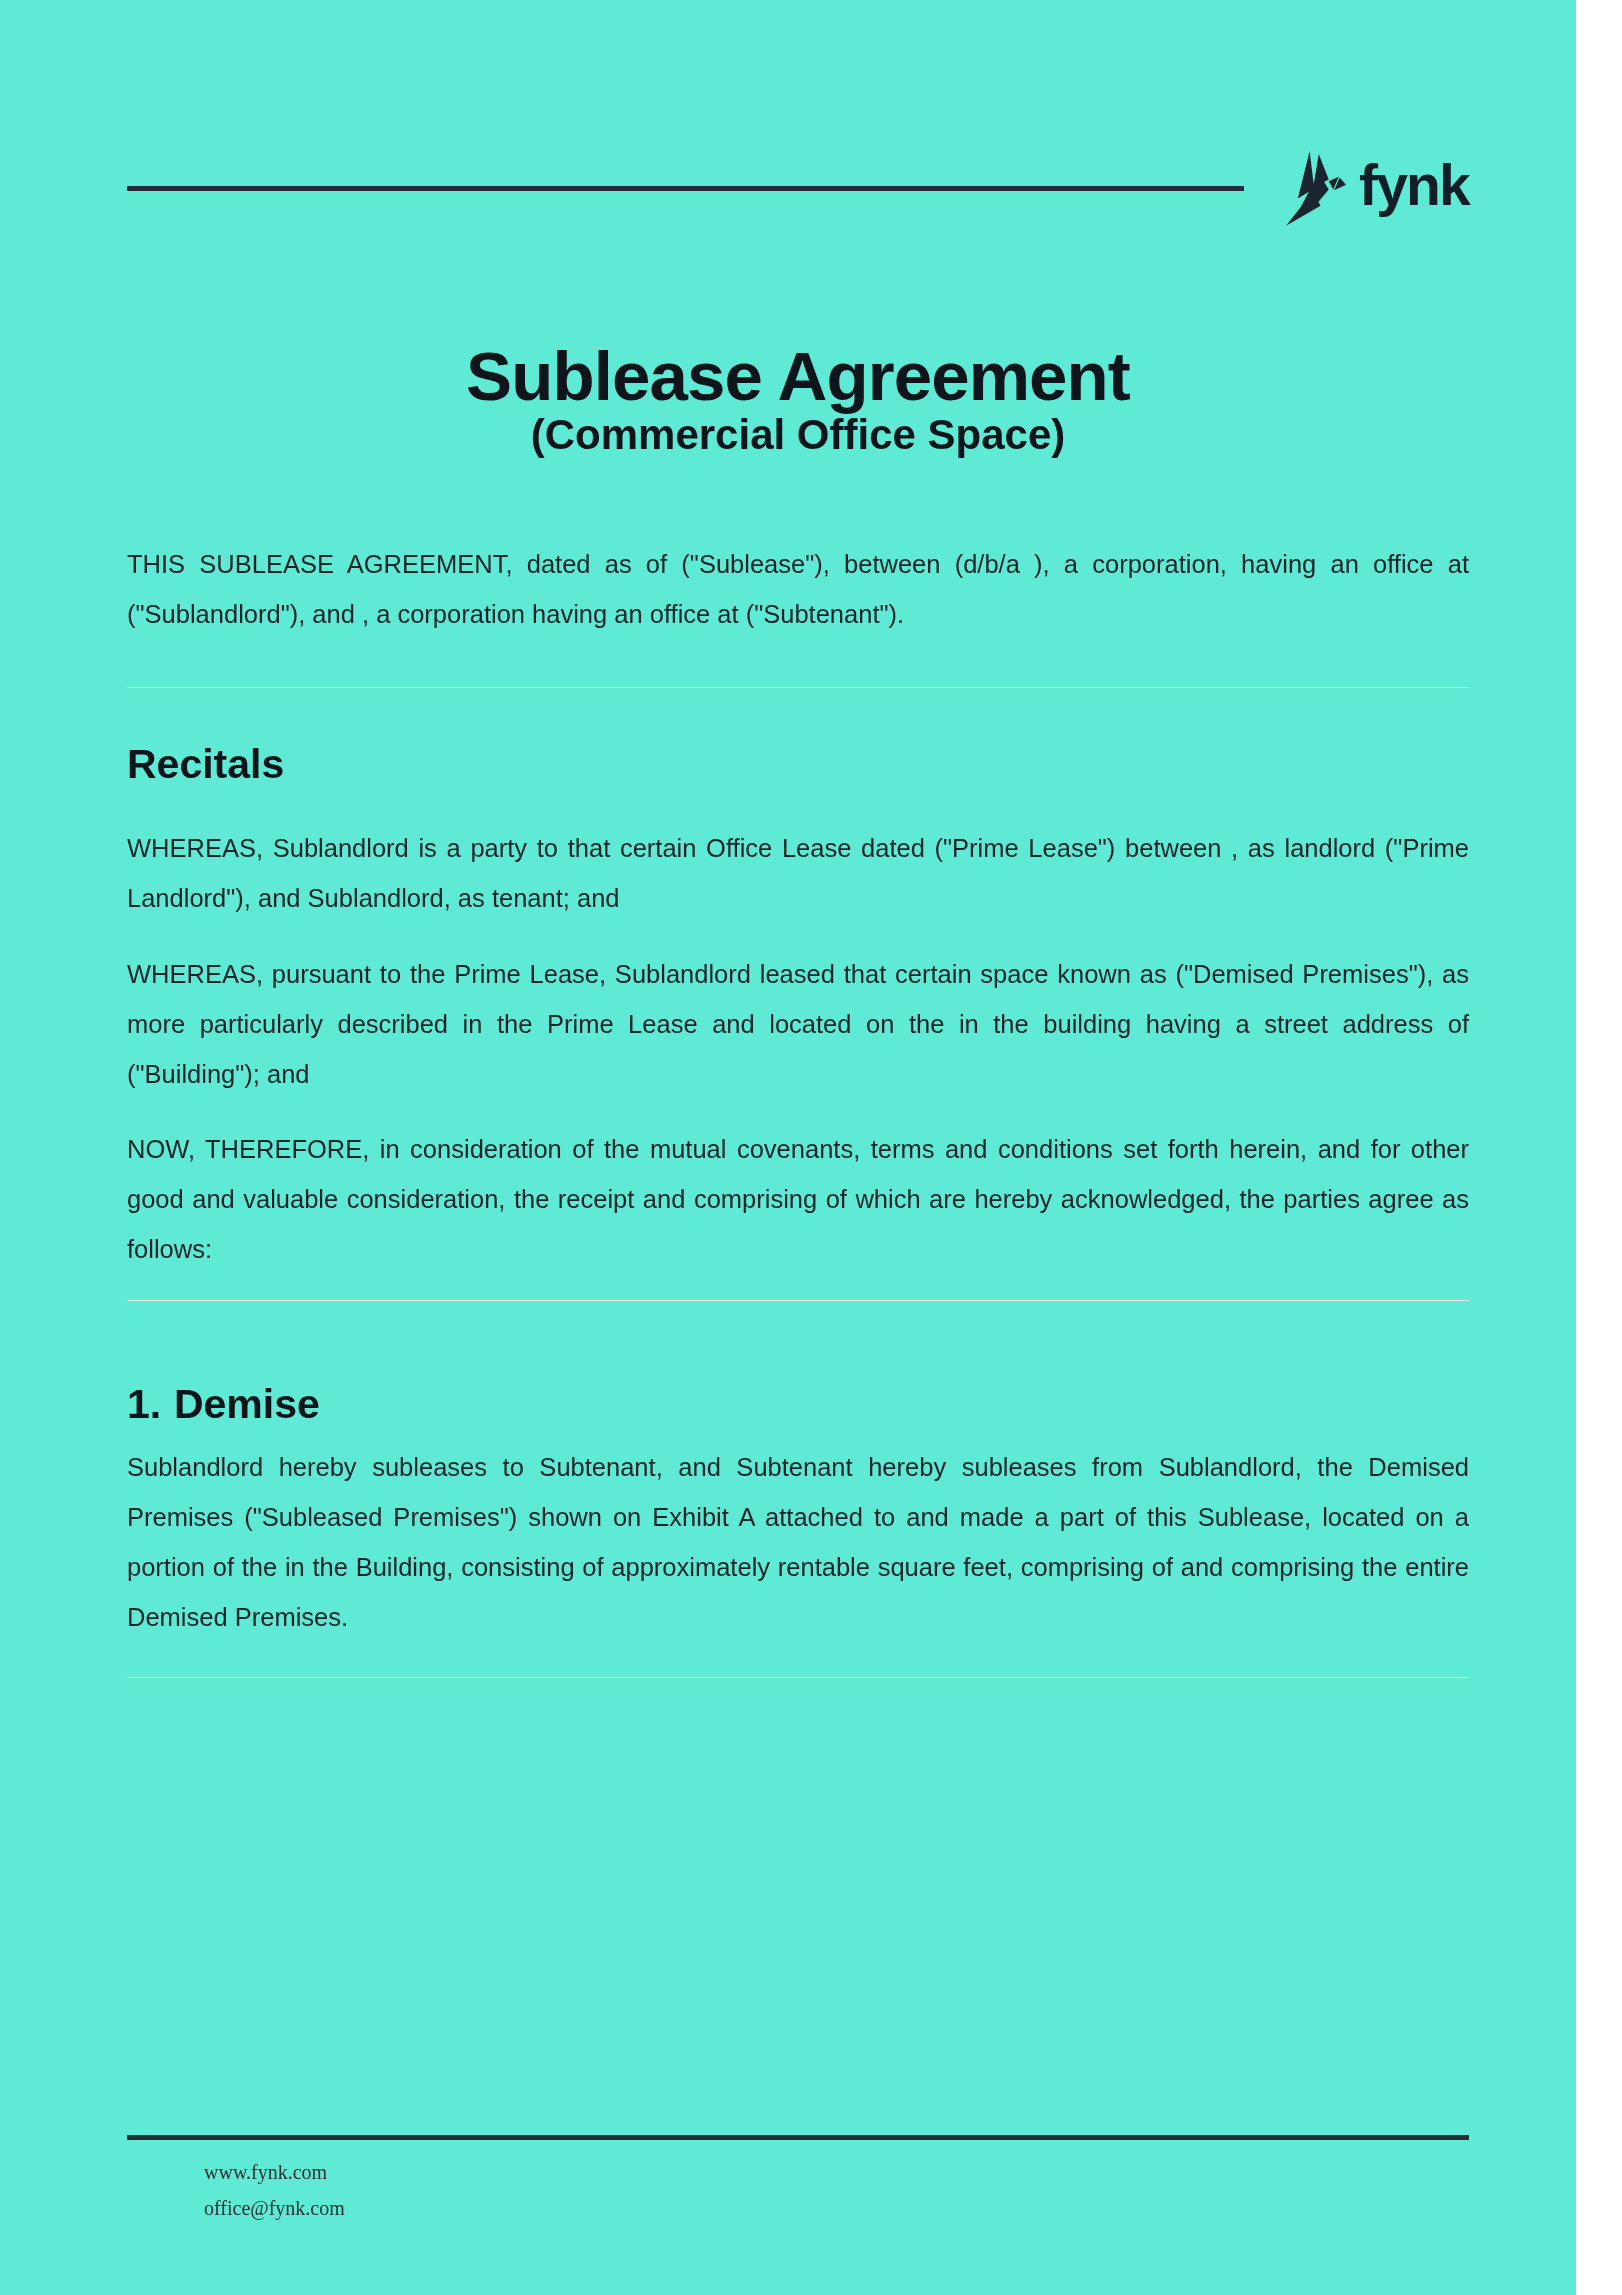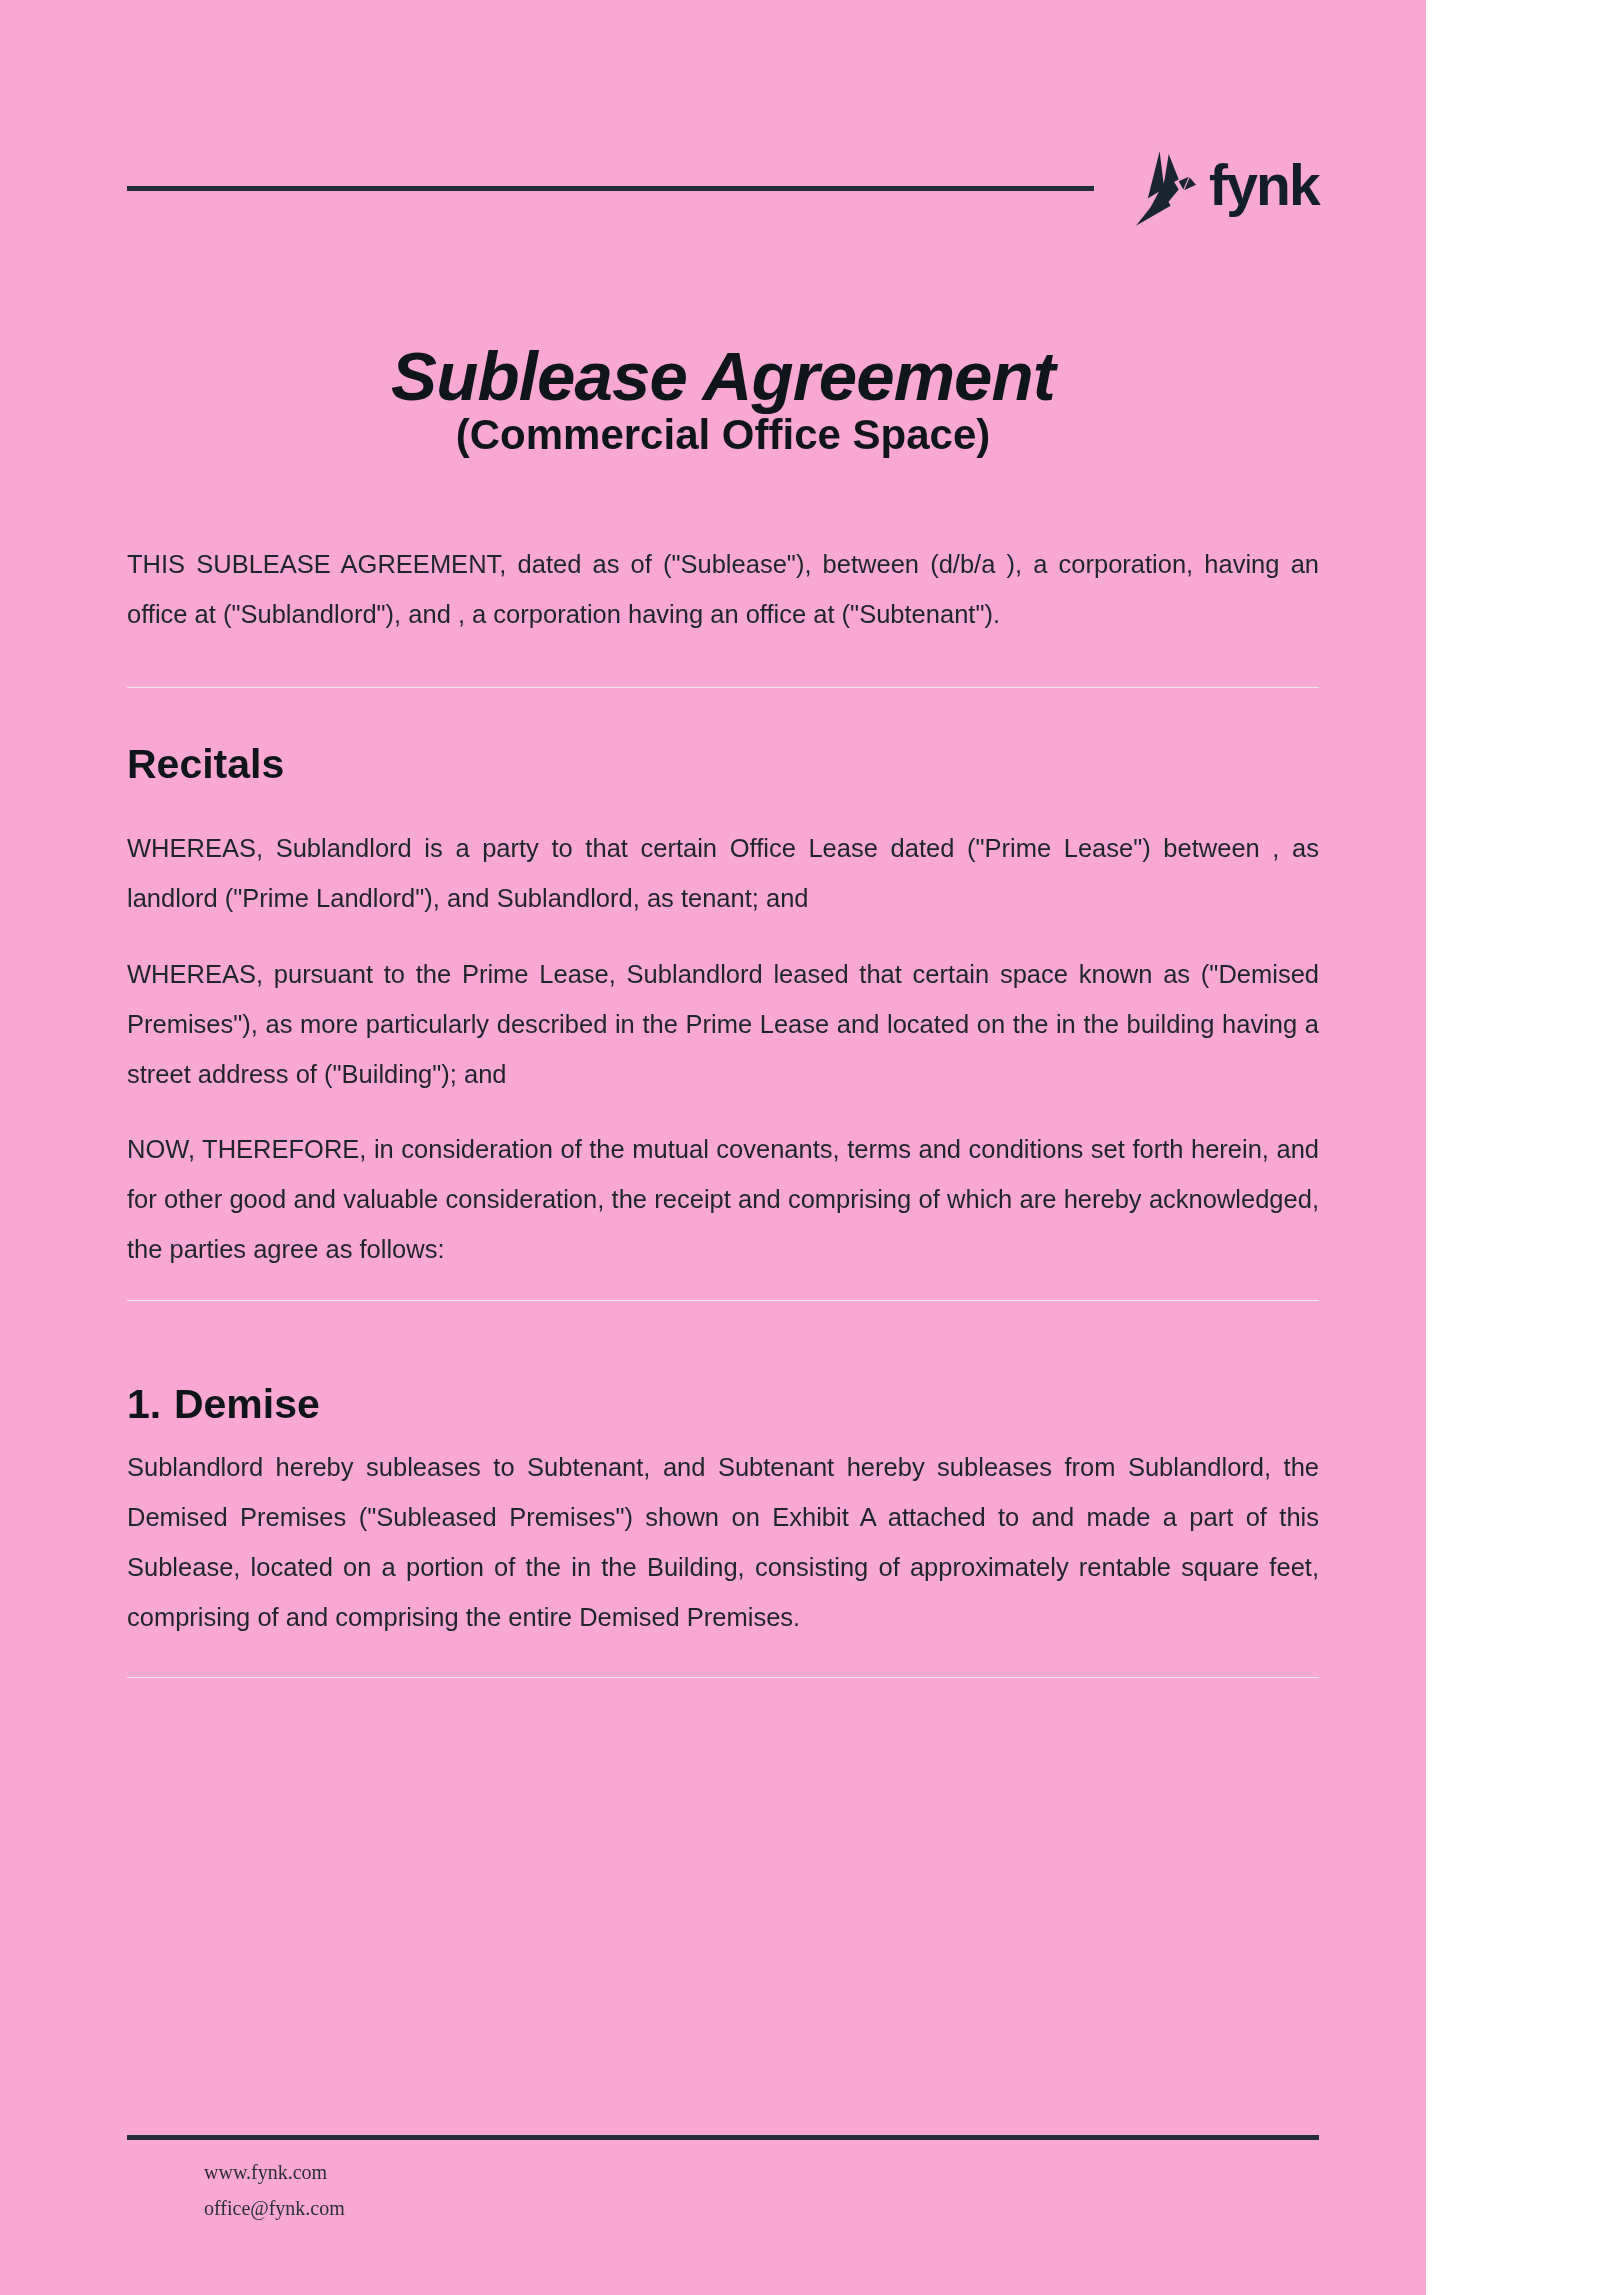--- a/index.html
+++ b/index.html
@@ -3,23 +3,23 @@
 <meta charset="utf-8">
 <style>
   * { margin: 0; padding: 0; box-sizing: border-box; }
   html, body { background: #ffffff; }
   body {
     font-family: "Liberation Sans", "DejaVu Sans", sans-serif;
     color: #1f242b;
   }
   .page {
     position: relative;
-    width: 1426px;
+    width: 1576px;
     height: 2296px;
-    background: #f9a8d4;
+    background: #5eead4;
     padding: 0 107px 0 127px;
     overflow: hidden;
   }
 
   
   .doc-header {
     margin-top: 151px;
     height: 75px;
     display: flex;
     align-items: center;
@@ -49,21 +49,20 @@
 
   
   .doc-title {
     margin-top: 115px;
     text-align: center;
     font-size: 69px;
     line-height: 71px;
     font-weight: bold;
     letter-spacing: -0.9px;
     color: #10151b;
-    font-style: italic;
   }
   .doc-subtitle {
     text-align: center;
     font-size: 42px;
     line-height: 45px;
     font-weight: bold;
     color: #10151b;
   }
 
   

